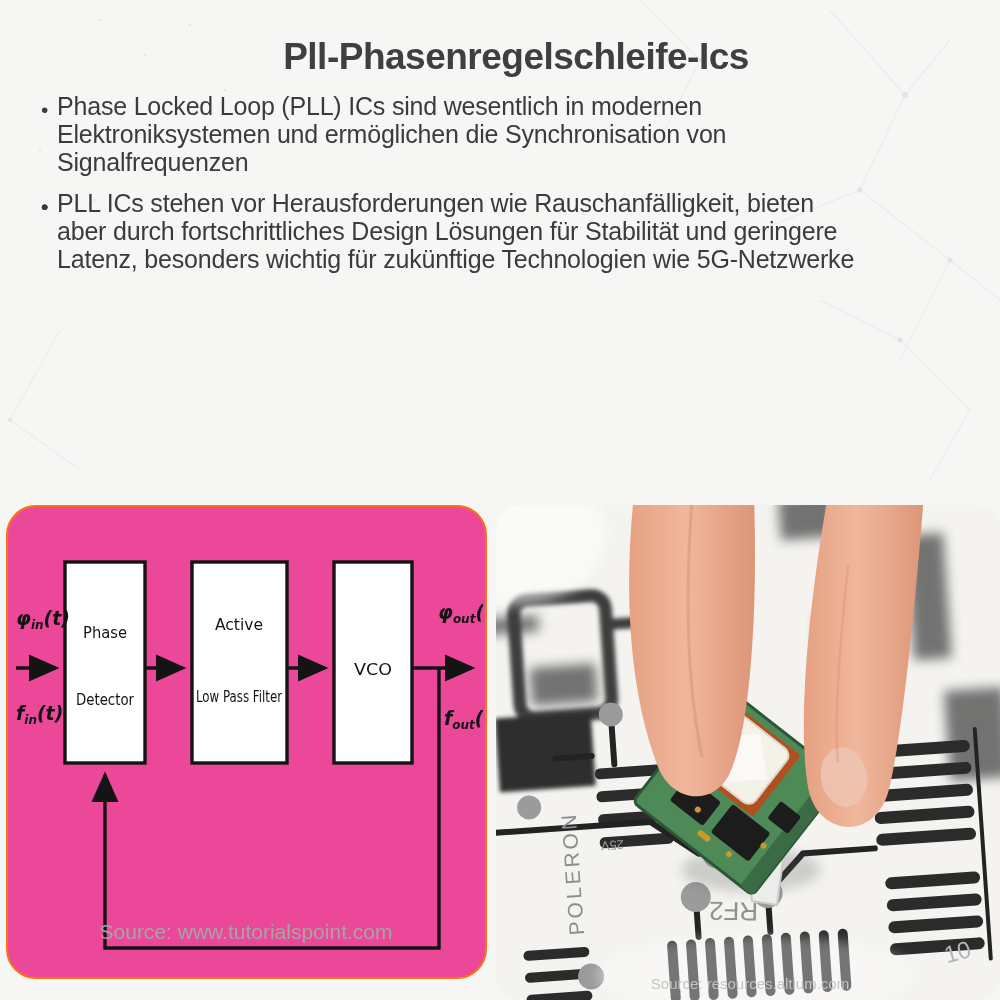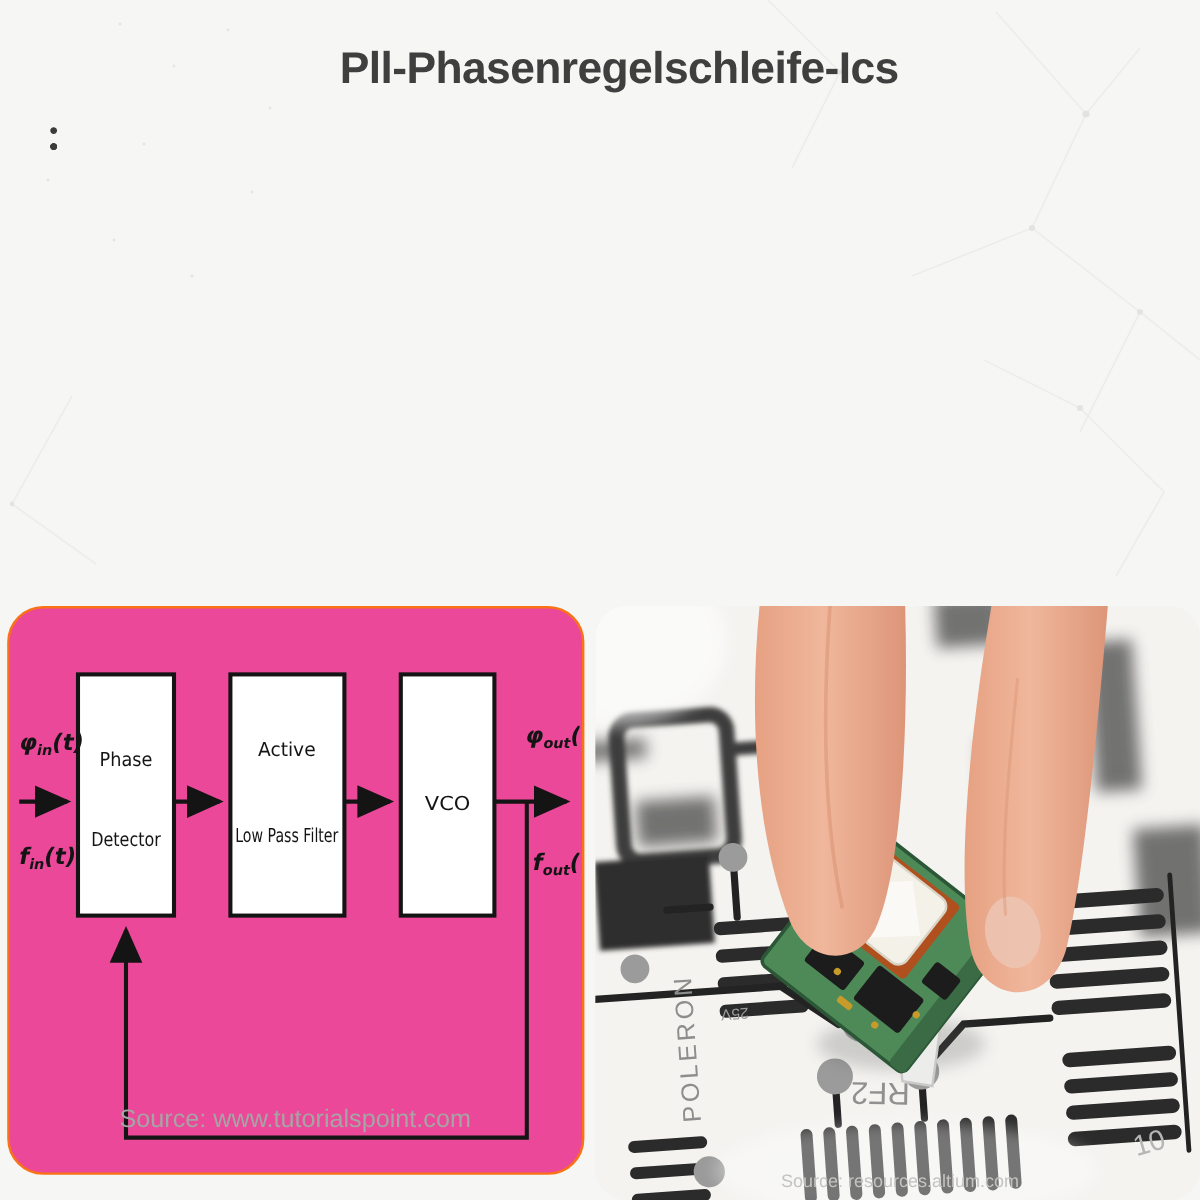--- a/index.html
+++ b/index.html
@@ -66,24 +66,24 @@
       <circle cx="210" cy="160" r="1.2"></circle>
     <circle cx="95" cy="200" r="1.2"></circle>
       <circle cx="160" cy="230" r="1.2"></circle>
       <circle cx="40" cy="150" r="1.2"></circle>
   </g>
 </svg>
 
 <h1 class="page-title">Pll-Phasenregelschleife-Ics</h1>
 
 <ul class="bullets">
+  <li><span class="dot">•</span><span>Phase Locked Loop (PLL) ICs sind wesentlich in modernen<br>Elektroniksystemen und ermöglichen die Synchronisation von<br>Signalfrequenzen</span></li>
   <li><span class="dot">•</span></li>
   <li><span class="dot">•</span></li>
-  <li><span class="dot">•</span></li>
-  <li><span class="dot">•</span></li>
+  <li><span class="dot">•</span><span>PLL ICs stehen vor Herausforderungen wie Rauschanfälligkeit, bieten<br>aber durch fortschrittliches Design Lösungen für Stabilität und geringere<br>Latenz, besonders wichtig für zukünftige Technologien wie 5G-Netzwerke</span></li>
 </ul>
 
 <div class="figures">
 
   <figure class="diagram-card">
     <svg width="475" height="476" viewBox="0 0 475 476">
       <defs>
         <marker id="arr" markerWidth="10" markerHeight="10" refX="8" refY="4" orient="auto">
           <path d="M0 0 L9 4 L0 8 Z" fill="#141414"></path>
         </marker>

